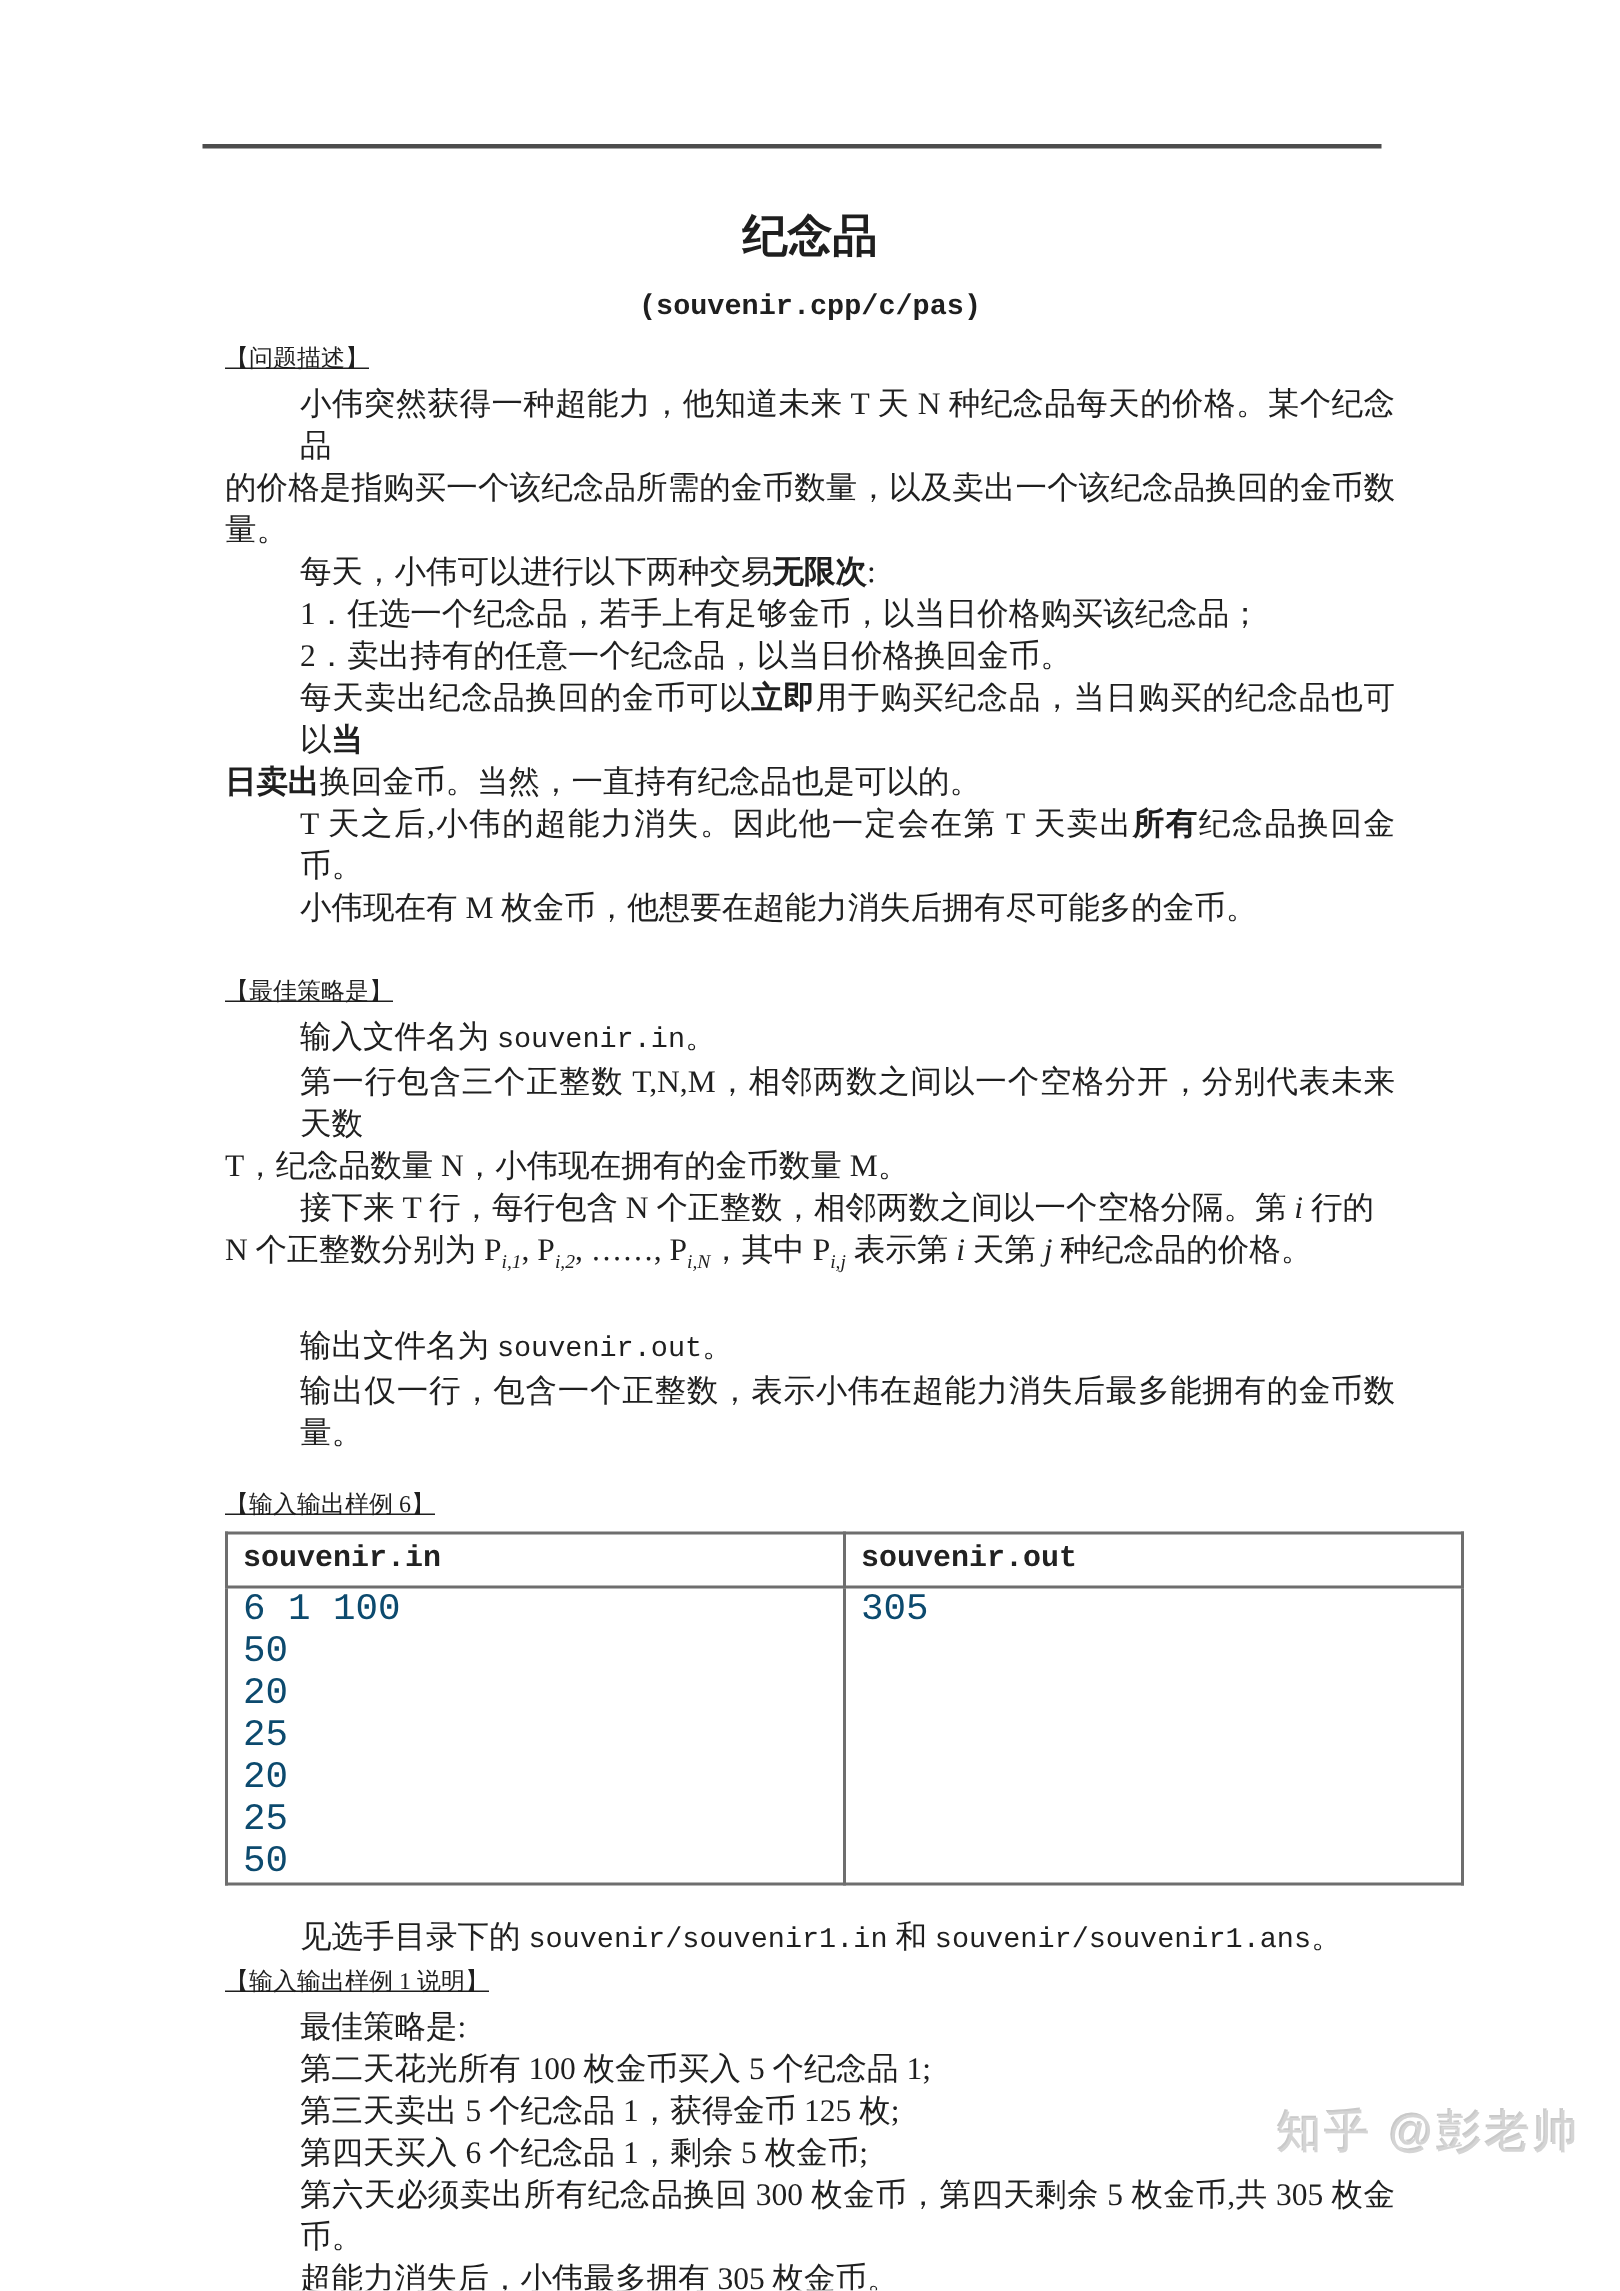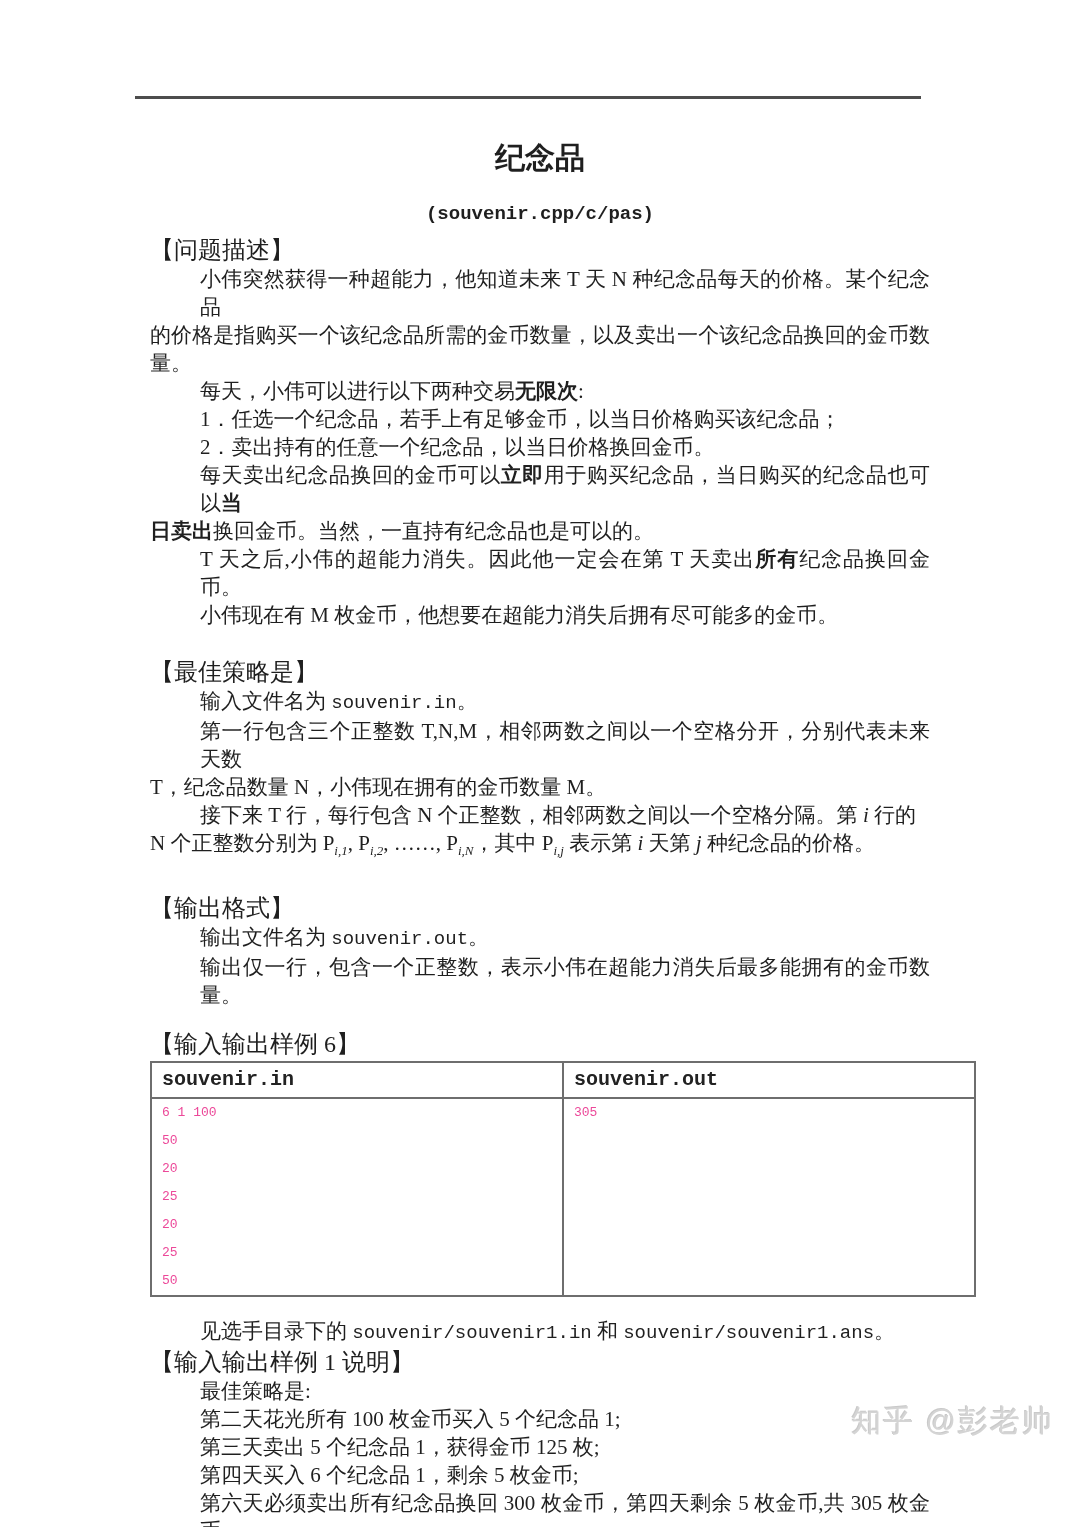--- a/index.html
+++ b/index.html
@@ -4,44 +4,44 @@
 <style>
   html,body{margin:0;padding:0;background:#fff;}
   .page{
     position:relative;width:1080px;height:1527px;background:var(--bg,#ffffff);
     overflow:hidden;color:var(--text,#1f1f1f);
     font-family:"Liberation Serif","DejaVu Serif",serif;
   }
   .rule{position:absolute;left:135px;top:96px;width:786px;height:3px;background:var(--rule,#4d4d4d);}
   .content{position:absolute;left:150px;top:99px;width:780px;}
   .title{margin:38px 0 0;text-align:center;font-size:30px;font-weight:bold;line-height:42px;}
-  .subtitle{margin-top:22px;text-align:center;font-weight:bold;font-size:19px;line-height:26px;
+  .subtitle{margin-top:12px;text-align:center;font-weight:bold;font-size:19px;line-height:26px;
     font-family:"Liberation Mono","DejaVu Sans Mono",monospace;}
-  .sec-h{font-size:24px;line-height:30px;}
+  .sec-h{font-size:16px;line-height:30px;text-decoration:underline;}
   .tline{font-size:21px;line-height:28px;text-align:justify;}
   .ind{padding-left:50px;}
   .b{font-weight:bold;}
   .m{font-family:"Liberation Mono","DejaVu Sans Mono",monospace;font-size:19px;}
   .it{font-style:italic;}
   .sub{vertical-align:sub;font-size:13px;font-style:italic;line-height:0;}
   #sec-problem{margin-top:8px;}
   #sec-input{margin-top:28px;}
   #sec-output{margin-top:36px;}
   #sec-sample1{margin-top:20px;}
   #sec-sample1-note{margin-top:0;}
   table.sample{width:780px;border-collapse:collapse;margin-top:2px;table-layout:fixed;}
   table.sample th,table.sample td{border:2px solid var(--border,#6e6e6e);}
   table.sample th{
     width:390px;text-align:left;font-weight:bold;font-size:20px;line-height:26px;
     padding:4px 10px;font-family:"Liberation Mono","DejaVu Sans Mono",monospace;color:#222;
   }
   table.sample td{vertical-align:top;padding:0 10px;}
   .code-line{
     font-family:"Liberation Mono","DejaVu Sans Mono",monospace;
-    font-size:13px;line-height:28px;color:#ec4899;white-space:pre;
+    font-size:25px;line-height:28px;color:#0c4a6e;white-space:pre;
   }
   .note{margin-top:20px;}
   .watermark{
     position:absolute;right:26px;top:1401px;font-size:30px;letter-spacing:2px;
     color:var(--watermark,#d4d4d4);font-family:"Liberation Sans","DejaVu Sans",sans-serif;
     text-shadow:1px 1px 1px #ffffff,-1px -1px 0 #c9c9c9;
   }
 </style>
 </head>
 <body>
@@ -73,21 +73,20 @@
       <div>
           <div class="tline ind"><span>输入文件名为 </span><span class="m">souvenir.in</span><span>。</span></div>
           <div class="tline ind"><span>第一行包含三个正整数 T,N,M，相邻两数之间以一个空格分开，分别代表未来天数</span></div>
           <div class="tline"><span>T，纪念品数量 N，小伟现在拥有的金币数量 M。</span></div>
           <div class="tline ind"><span>接下来 T 行，每行包含 N 个正整数，相邻两数之间以一个空格分隔。第 </span><span class="it">i</span><span> 行的</span></div>
           <div class="tline"><span>N 个正整数分别为 P</span><span class="sub">i,1</span><span>, P</span><span class="sub">i,2</span><span>, ……, P</span><span class="sub">i,N</span><span>，其中 P</span><span class="sub">i,j</span><span> 表示第 </span><span class="it">i</span><span> 天第 </span><span class="it">j</span><span> 种纪念品的价格。</span></div>
         </div>
     </div>
 
     <div class="section" id="sec-output">
-      <div class="sec-h">【输出格式】</div>
       <div>
           <div class="tline ind"><span>输出文件名为 </span><span class="m">souvenir.out</span><span>。</span></div>
           <div class="tline ind"><span>输出仅一行，包含一个正整数，表示小伟在超能力消失后最多能拥有的金币数量。</span></div>
         </div>
     </div>
 
     <div class="section" id="sec-sample1">
       <div class="sec-h">【输入输出样例 6】</div>
       <table class="sample">
         <tbody>

